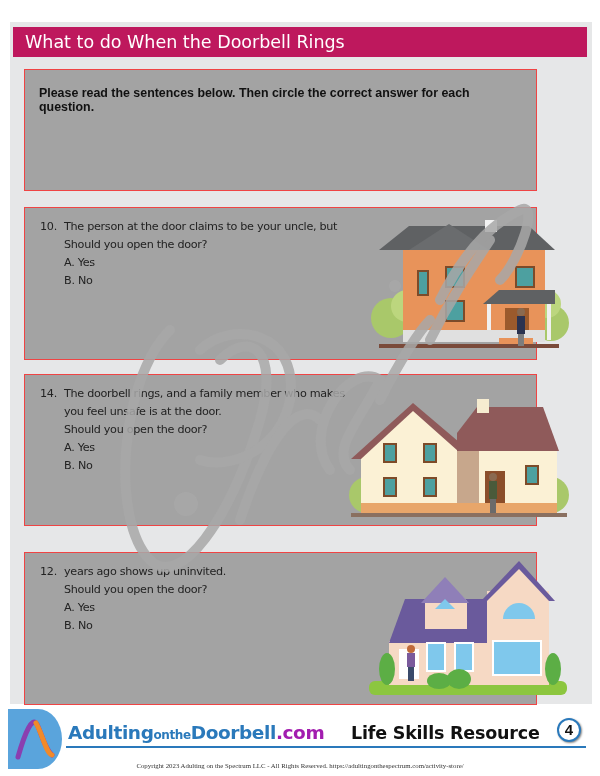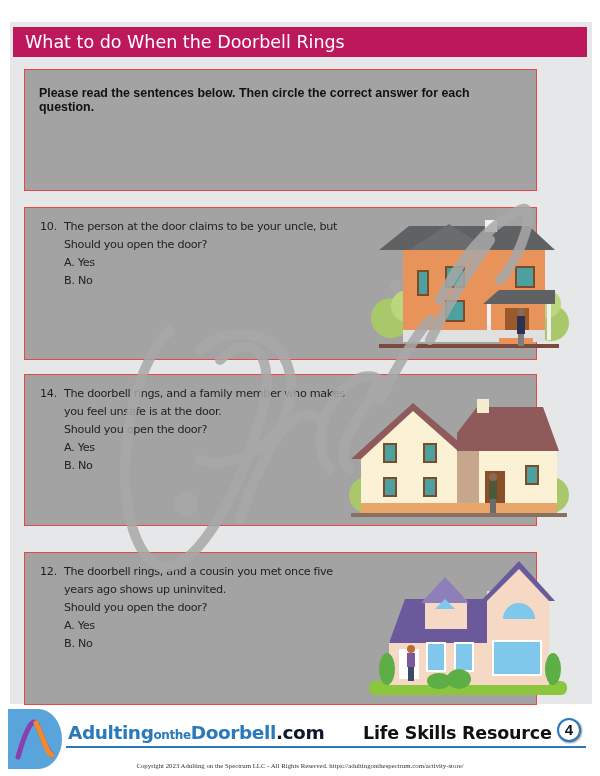--- a/index.html
+++ b/index.html
@@ -15,22 +15,22 @@
   .q2{top:374px;height:152px;}
   .q3{top:552px;}
   .qtext{position:absolute;left:15px;top:10px;width:330px;font-family:"DejaVu Sans",sans-serif;font-size:11.2px;line-height:18px;color:#222;letter-spacing:-0.3px;}
   .qnum{position:absolute;left:0;top:0;}
   .qline{padding-left:24px;}
   .opt{padding-left:24px;}
   .house{position:absolute;}
   .footer-logo{position:absolute;left:8px;top:709px;width:54px;height:60px;}
   .brand{position:absolute;left:68px;top:722px;font-family:"DejaVu Sans",sans-serif;font-weight:bold;font-size:18.5px;color:#2a79bb;letter-spacing:-0.4px;}
   .brand .small{font-size:12px;color:#2a79bb;}
-  .brand .dot{color:#0f172a;text-align:center;}
-  .lsr{position:absolute;left:363px;top:723px;font-family:"DejaVu Sans",sans-serif;font-weight:bold;font-size:17.5px;color:#111;letter-spacing:-0.2px;}
+  .brand .dot{color:#a21caf;text-align:center;}
+  .lsr{position:absolute;left:351px;top:723px;font-family:"DejaVu Sans",sans-serif;font-weight:bold;font-size:17.5px;color:#111;letter-spacing:-0.2px;}
   .rule{position:absolute;left:66px;top:746px;width:520px;height:2px;background:#2a79bb;}
   .pagenum{position:absolute;left:557px;top:718px;width:24px;height:24px;border:2.5px solid #2a79bb;border-radius:50%;box-sizing:border-box;text-align:center;font-weight:bold;font-size:15px;line-height:19px;color:#111;background:#fff;box-shadow:1px 1px 2px #888;}
   .copyright{position:absolute;left:0;width:600px;top:762px;text-align:center;font-family:"Liberation Serif",serif;font-size:6.8px;color:#333;}
   .watermark{position:absolute;left:0;top:0;width:600px;height:776px;pointer-events:none;}
 </style>
 </head>
 <body>
 
 <div class="sheet"></div>
 <div class="title-bar">What to do When the Doorbell Rings</div>
@@ -111,21 +111,20 @@
     <rect x="4" y="114" width="216" height="4" fill="#8a7060"></rect>
     <circle cx="146" cy="78" r="4" fill="#8a6a50"></circle>
       <rect x="142" y="82" width="8" height="18" fill="#4a5a3a"></rect>
       <rect x="143" y="100" width="6" height="14" fill="#6a6a6a"></rect>
   </svg>
 </div>
 
 <div class="box q q3">
   <div class="qtext">
     <span class="qnum">12.</span>
-    <div class="qline">The doorbell rings, and a cousin you met once five</div>
     <div class="qline">years ago shows up uninvited.</div>
     <div class="qline">Should you open the door?</div>
     <div class="opt">A.  Yes</div>
     <div class="opt">B.  No</div>
   </div>
   <svg class="house" style="left:344px;top:8px" width="200" height="142" viewBox="0 0 200 142">
     <rect x="0" y="120" width="198" height="14" rx="6" fill="#8cc63f"></rect>
     <rect x="20" y="80" width="100" height="44" fill="#f6d9c4"></rect>
     <polygon points="20,82 36,38 130,38 130,82" fill="#6a5a9c"></polygon>
     <polygon points="56,40 76,18 98,40 98,68 56,68" fill="#f6d9c4"></polygon>

